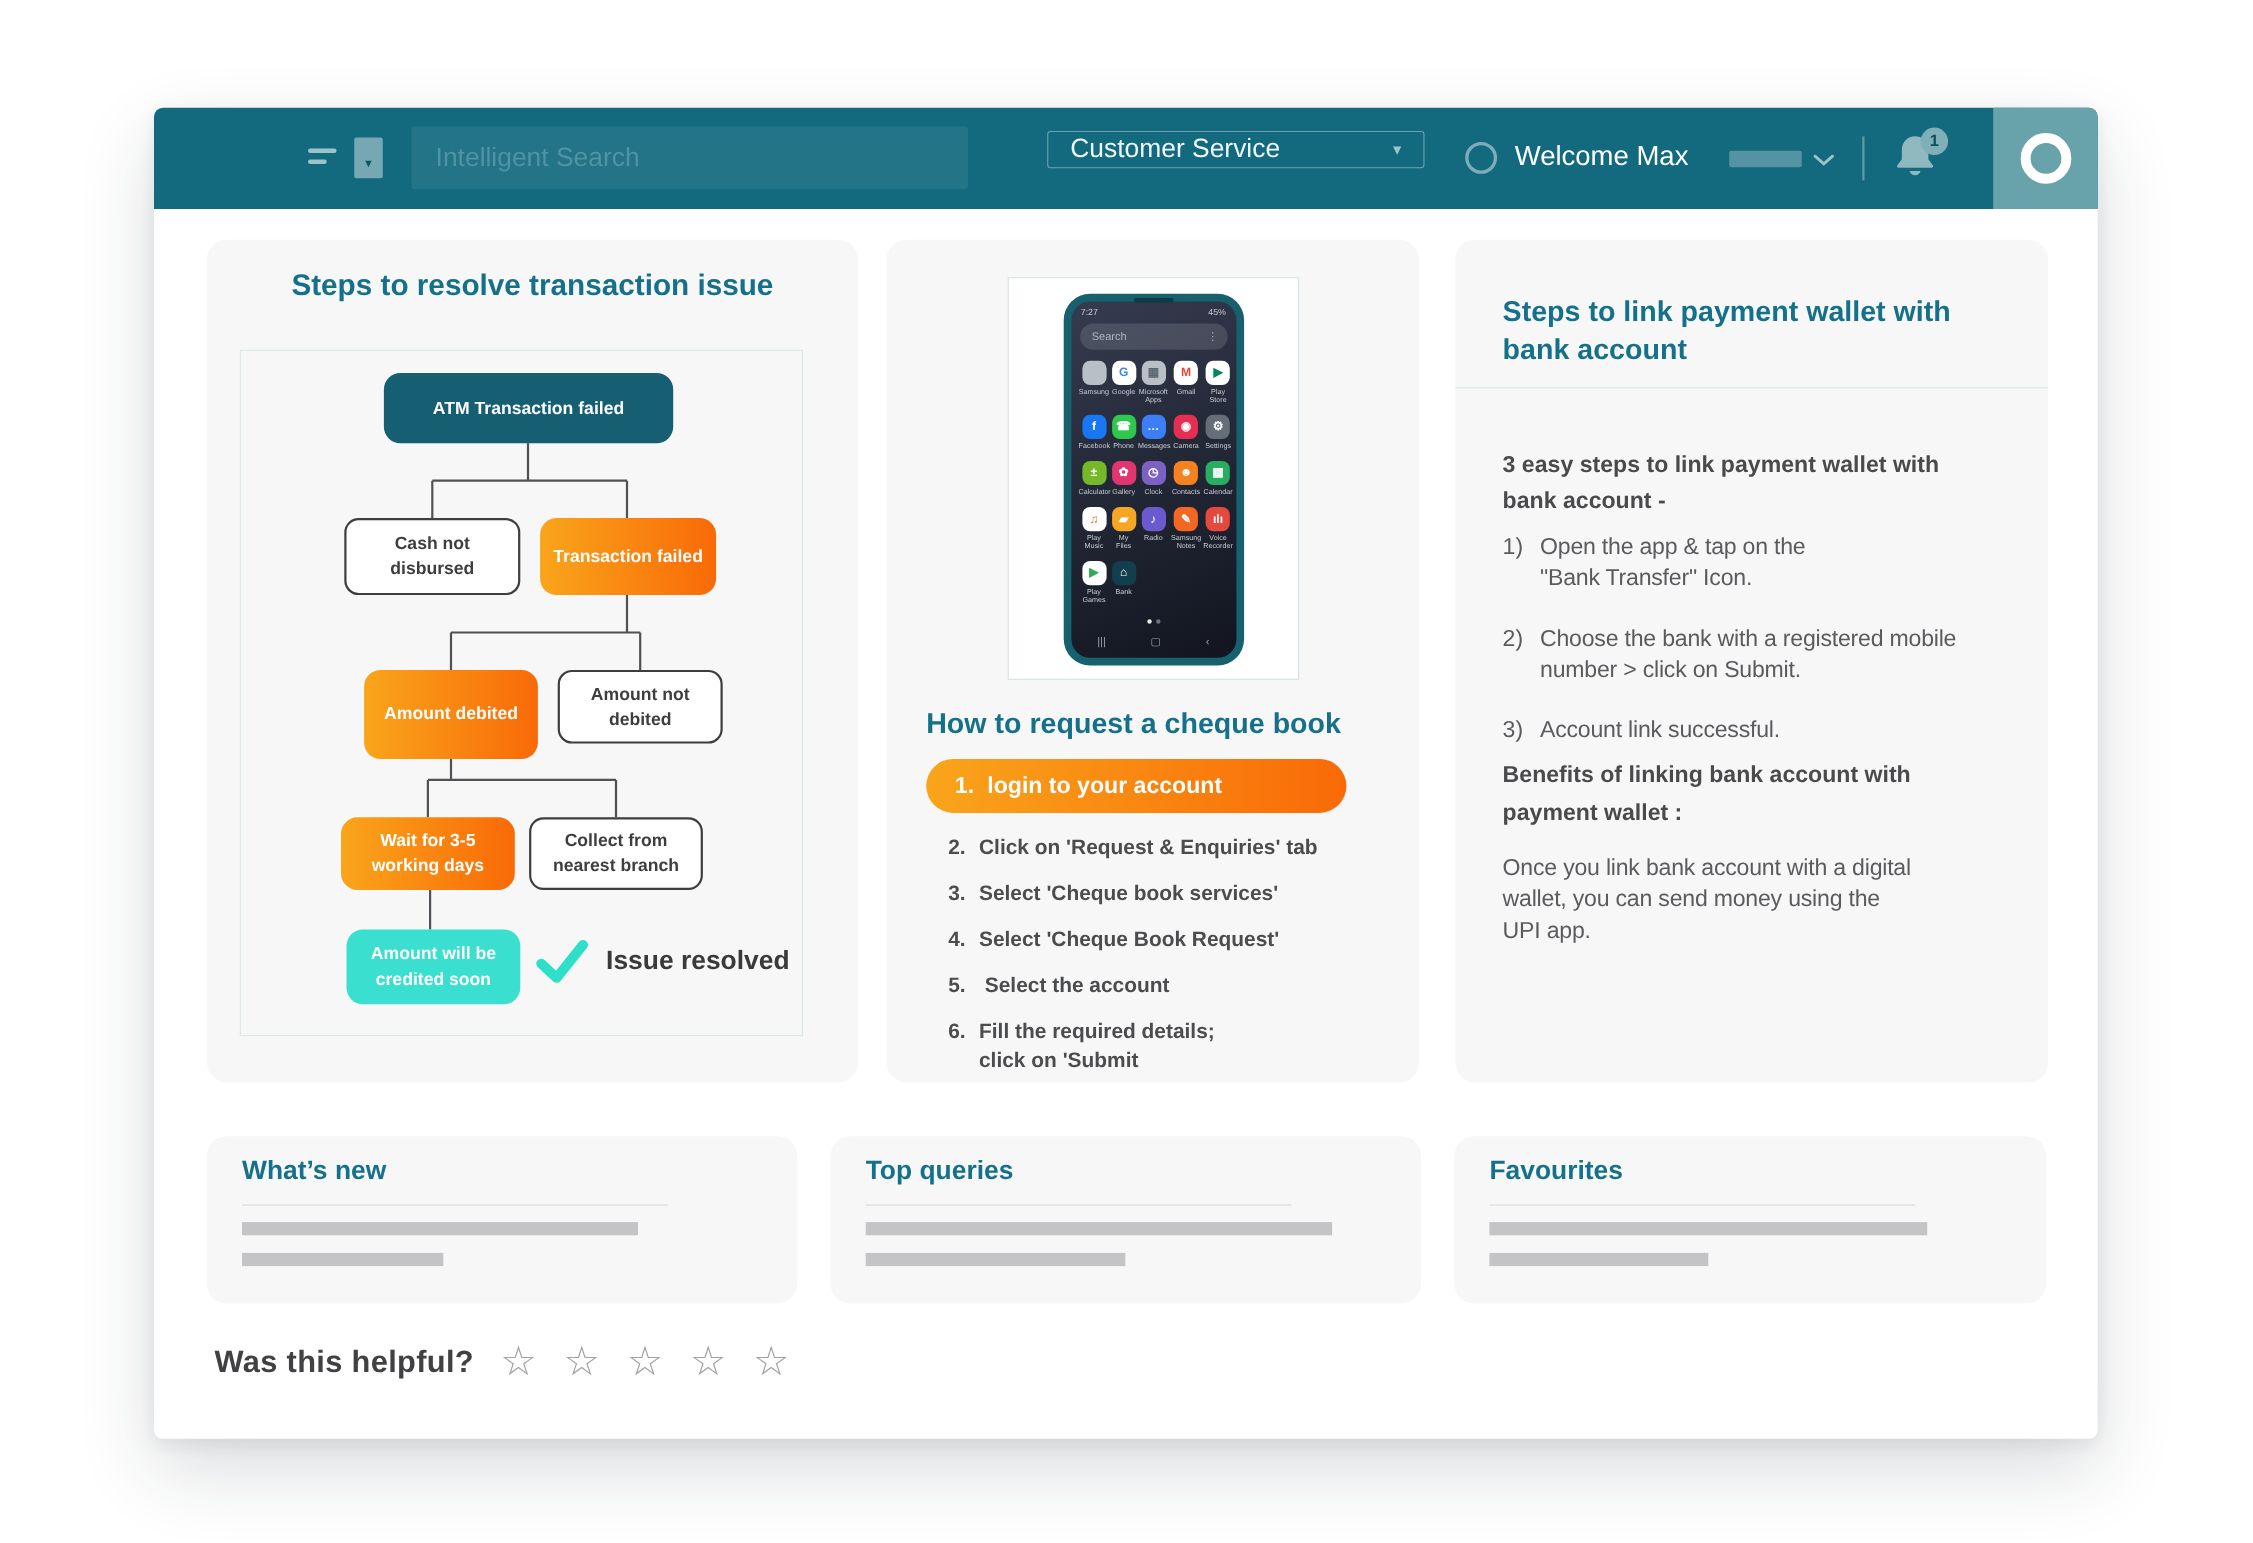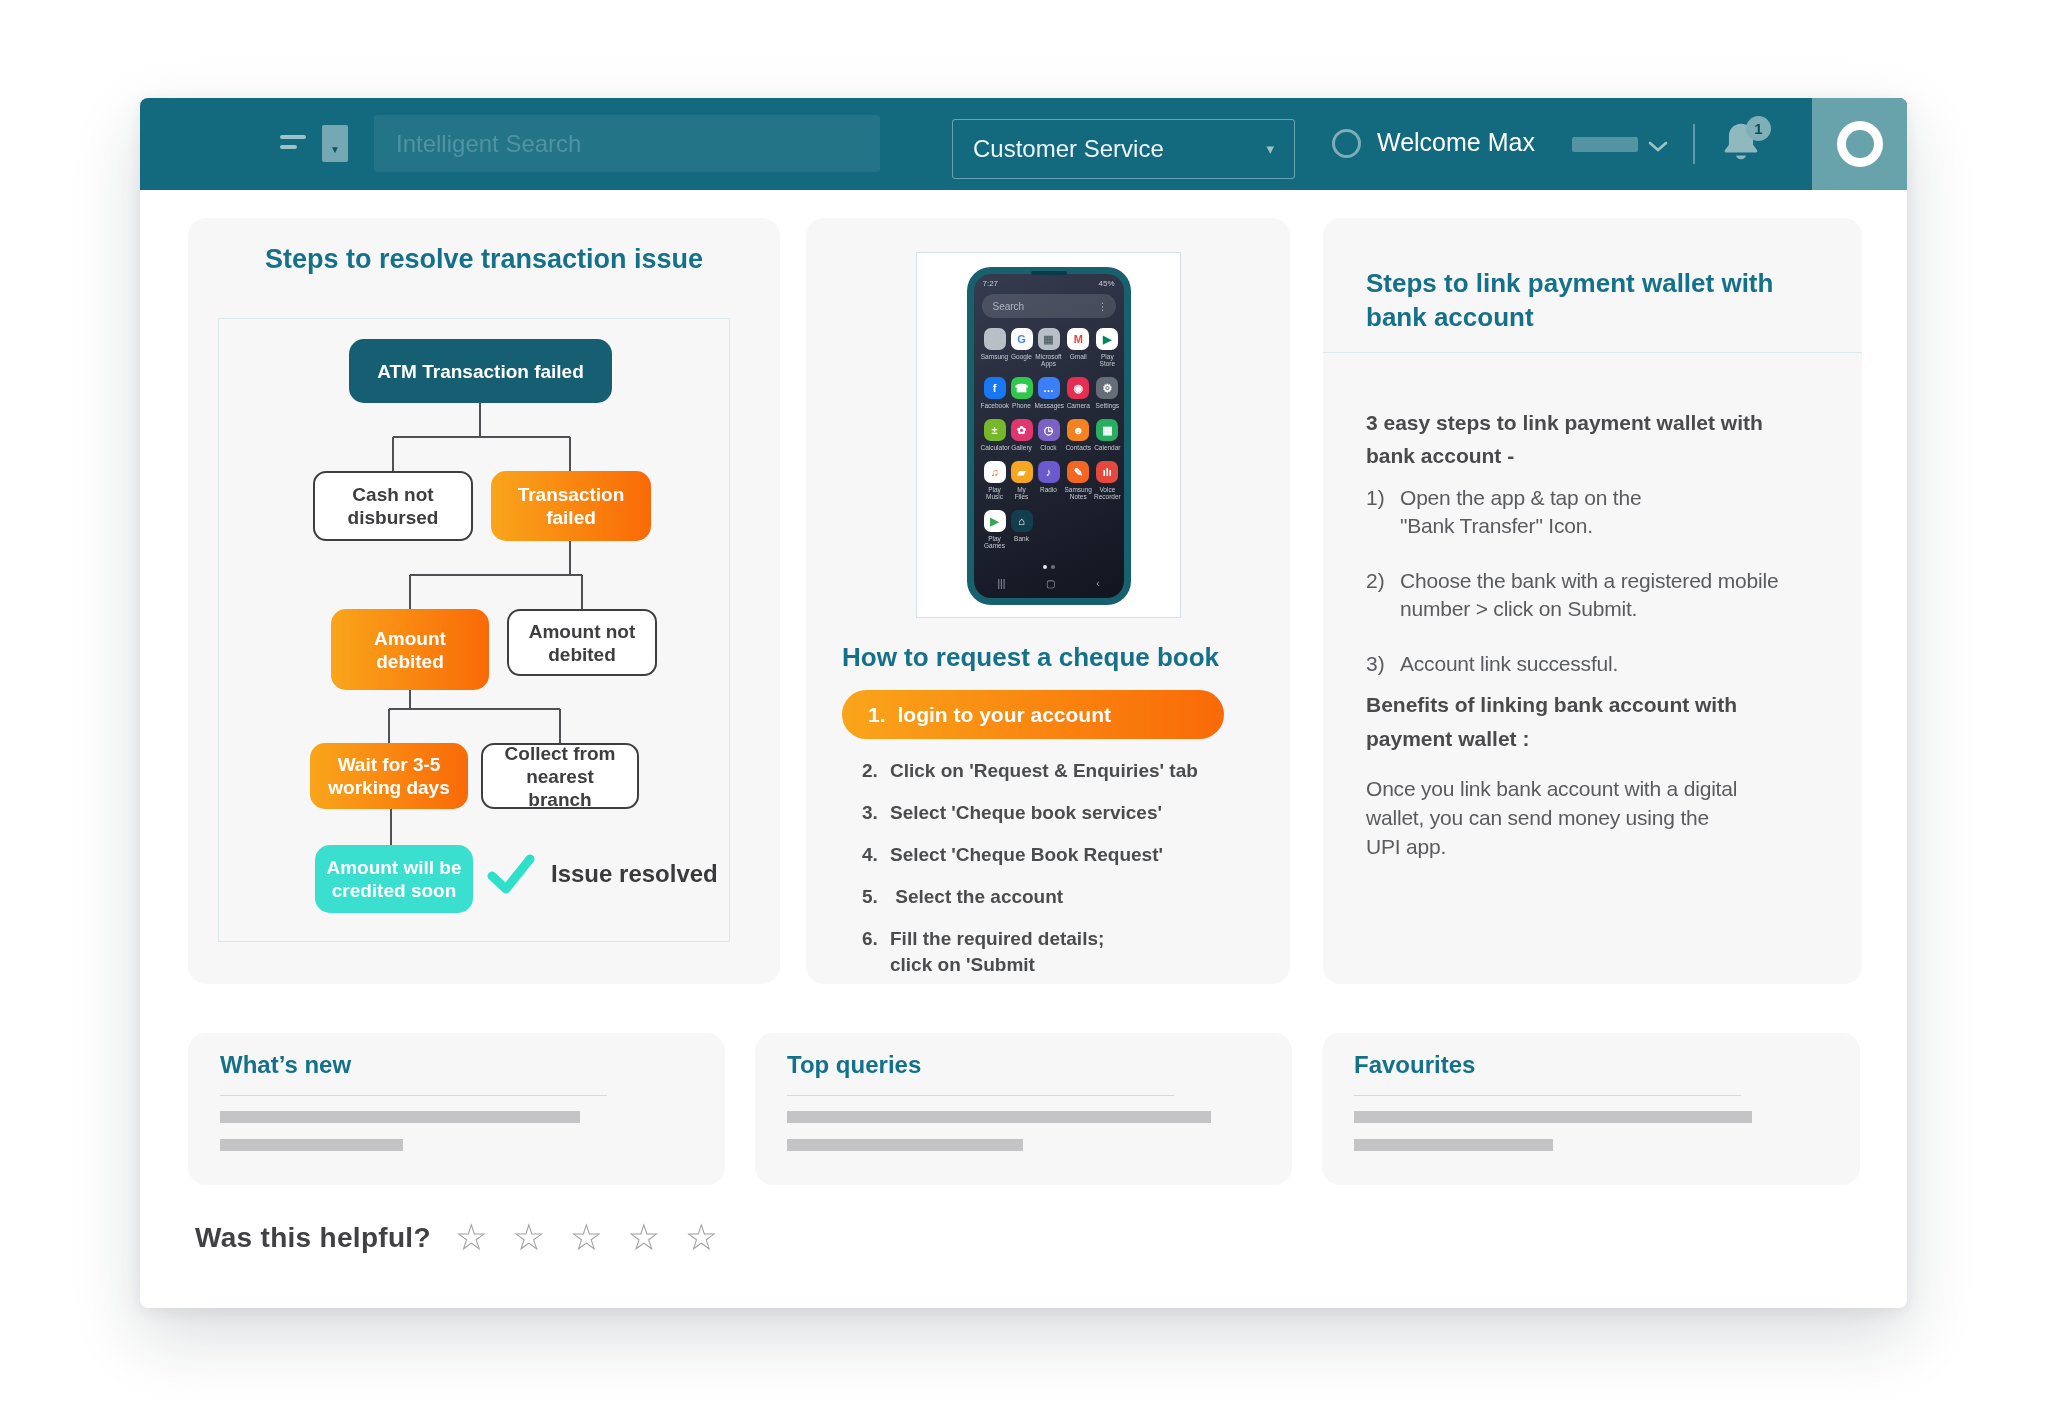--- a/index.html
+++ b/index.html
@@ -14,21 +14,21 @@
   .sort-ic i { display:block; height:4px; border-radius:2px; background:#9cc3c8; }
   .sort-ic i:nth-child(1){ width:26px; }
   .sort-ic i:nth-child(2){ width:17px; margin-top:6px; }
   .dd-btn { position:absolute; left:182px; top:27px; width:26px; height:37px; background:rgba(255,255,255,.42);
             border:none; border-radius:2px; display:flex; align-items:flex-end; justify-content:center; padding-bottom:7px;
             font-size:10px; color:#0d5666; cursor:pointer; }
   .search { position:absolute; left:234px; top:17px; width:506px; height:57px; background:rgba(255,255,255,.07); border-radius:3px; }
   .search input { width:100%; height:100%; background:transparent; border:none; outline:none;
                   padding:0 22px; font-size:24px; color:#d6ecef; font-family:inherit; }
   .search input::placeholder { color:#4f93a4; }
-  .cs-select { position:absolute; left:812px; top:21px; width:343px; height:60px; border:1px solid rgba(255,255,255,.38);
+  .cs-select { position:absolute; left:812px; top:21px; width:343px; height:34px; border:1px solid rgba(255,255,255,.38);
                border-radius:3px; display:flex; align-items:center; justify-content:space-between; padding:0 20px; cursor:pointer; }
   .cs-select .lbl { font-size:24px; color:#eef6f7; }
   .cs-select .caret { font-size:15px; color:#9cc3c8; }
   .avatar-ring { position:absolute; left:1192px; top:31px; width:29px; height:29px; border:3px solid rgba(255,255,255,.45); border-radius:50%; }
   .welcome { position:absolute; left:1237px; top:30px; font-size:25px; color:#fff; }
   .name-chip { position:absolute; left:1432px; top:39px; width:66px; height:15px; background:rgba(255,255,255,.28); border-radius:2px; }
   .hdr-chev { position:absolute; left:1508px; top:41px; }
   .vdiv { position:absolute; left:1553px; top:26px; width:2px; height:40px; background:rgba(255,255,255,.32); }
   .bell-wrap { position:absolute; left:1578px; top:20px; width:58px; height:56px; cursor:pointer; }
   .badge { position:absolute; left:28px; top:-2px; width:25px; height:25px; border-radius:50%; background:#7fb0b7;
@@ -42,21 +42,21 @@
   .card-flow   { left:48px;   top:120px; width:592px; height:766px; }
   .card-cheque { left:666px;  top:120px; width:484px; height:766px; }
   .card-wallet { left:1183px; top:120px; width:539px; height:766px; }
   .tealtitle { color:#15718a; font-weight:bold; }
 
   
   .card-flow h2 { position:absolute; left:0; right:0; top:26px; text-align:center; font-size:27px; }
   .flowbox { position:absolute; left:30px; top:100px; width:512px; height:624px; border:1px solid #dbe7e9; }
   .flowbox svg.lines { position:absolute; left:0; top:0; }
   .n { position:absolute; display:flex; align-items:center; justify-content:center; text-align:center;
-       font-weight:bold; font-size:19px; line-height:23px; border-radius:15px; padding:6px 10px; }
+       font-weight:bold; font-size:16px; line-height:23px; border-radius:15px; padding:6px 10px; }
   .n-dark   { background:#165e72; color:#fff; }
   .n-orange { background:linear-gradient(90deg,#f9a51b,#f96a07); color:#fff; }
   .n-white  { background:#fff; border:2px solid #3e3e40; color:#3e3e40; border-radius:13px; }
   .n-aqua   { background:#3bdfd0; color:#fff; }
   .resolved { position:absolute; left:268px; top:534px; display:flex; align-items:center; }
   .resolved .txt { margin-left:16px; font-size:24px; font-weight:bold; color:#3a3a3c; }
 
   
   .phone-wrap { position:absolute; left:110px; top:34px; width:265px; height:366px; background:#fff; border:1px solid #d3e2e5; }
   .phone { width:164px; height:338px; margin:14px auto 0; background:#17606e; border-radius:24px; padding:7px; position:relative; }

